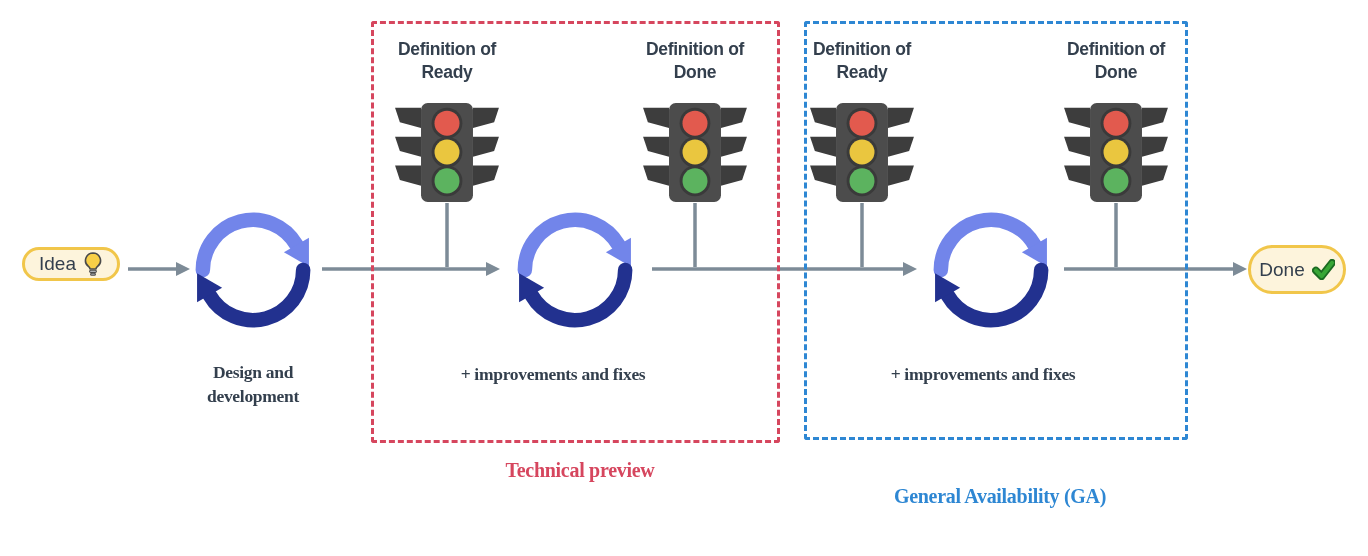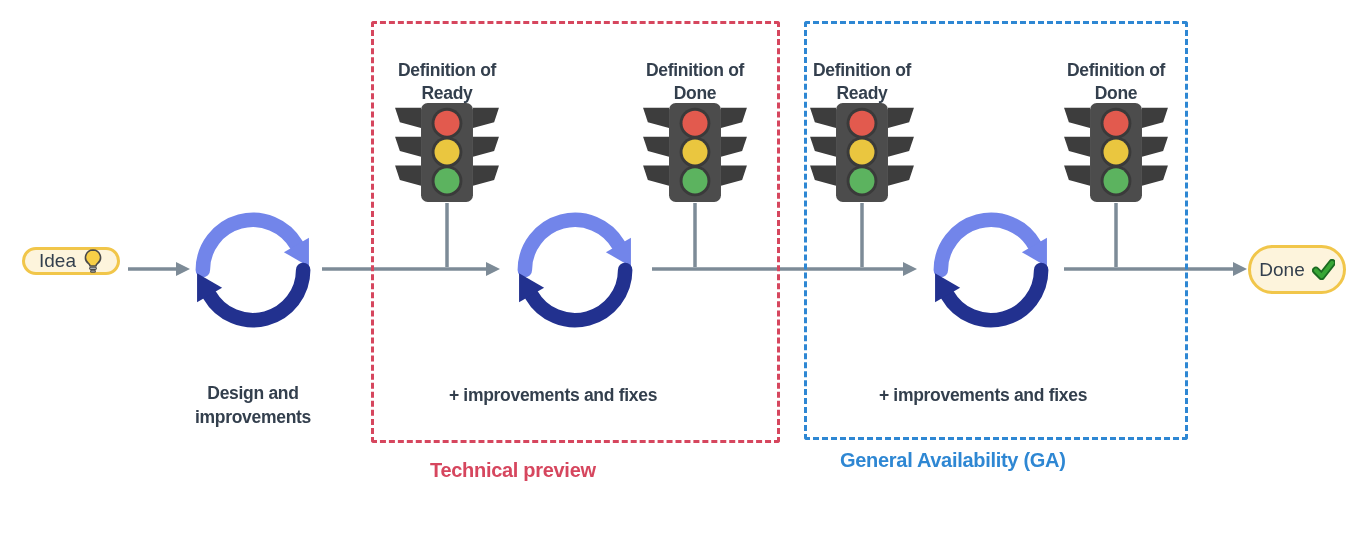--- a/index.html
+++ b/index.html
@@ -24,25 +24,25 @@
     font-family:"Liberation Sans",sans-serif;color:var(--text-dark);
   }
   .abs{position:absolute;}
   .connectors{position:absolute;left:0;top:0;width:1368px;height:556px;}
   .flow-line{stroke:var(--line-gray);stroke-width:3.5;fill:none;}
   .flow-head{fill:var(--line-gray);}
   .group-box{position:absolute;border-radius:3px;}
   .group-box.red{border:3px dashed var(--tech-preview-red);}
   .group-box.blue{border:3px dashed var(--ga-blue);}
   .tl-label,.cycle-label{
-    text-align:center;font-weight:700;font-size:17.5px;line-height:23px;letter-spacing:-0.3px;margin-top:21px;
+    text-align:center;font-weight:700;font-size:17.5px;line-height:23px;letter-spacing:-0.3px;
   }
-  .cycle-label{line-height:24px;}
+  .cycle-label{line-height:24px;font-family:Liberation Serif, serif;}
   .caption{
-    font-weight:700;font-size:20px;line-height:25px;letter-spacing:-0.3px;
+    text-align:center;font-weight:700;font-size:20px;line-height:25px;letter-spacing:-0.3px;font-family:Liberation Serif, serif;
   }
   .caption.red{color:var(--tech-preview-red);}
   .caption.blue{color:var(--ga-blue);}
   .badge{
     position:absolute;display:flex;align-items:center;justify-content:center;gap:7px;
     background:var(--badge-bg);border:3px solid var(--badge-border);border-radius:25px;
     font-size:19px;font-weight:500;color:var(--text-dark);box-sizing:border-box;
   }
 </style>
 </head>
@@ -87,21 +87,21 @@
     <polygon class="flow-head" points="1247,269 1233,262 1233,276"></polygon>
     <line class="flow-line" x1="447" y1="203" x2="447" y2="267"></line>
     <line class="flow-line" x1="695" y1="203" x2="695" y2="267"></line>
     <line class="flow-line" x1="862" y1="203" x2="862" y2="267"></line>
     <line class="flow-line" x1="1116" y1="203" x2="1116" y2="267"></line>
   </svg>
 
   <div class="group-box red" style="left:371px;top:21px;width:403px;height:416px;"></div>
   <div class="group-box blue" style="left:804px;top:21px;width:378px;height:413px;"></div>
 
-  <div class="badge" style="left:22px;top:247px;width:98px;height:28px;">
+  <div class="badge" style="left:22px;top:247px;width:98px;height:34px;">
     <span>Idea</span>
     <svg width="20" height="26" viewBox="0 0 20 26">
       <path d="M10 2 a7.5 7.5 0 0 1 4.6 13.4 c-.9.7-1.6 1.6-1.6 2.6 h-6 c0-1-.7-1.9-1.6-2.6 A7.5 7.5 0 0 1 10 2 Z" fill="#f8cf47" stroke="#4a4a4a" stroke-width="1.6" stroke-linejoin="round"></path>
       <rect x="6.6" y="19.2" width="6.8" height="2.2" rx="1.1" fill="#cfd4da" stroke="#4a4a4a" stroke-width="1.1"></rect>
       <rect x="7.6" y="22.2" width="4.8" height="1.9" rx="0.95" fill="#cfd4da" stroke="#4a4a4a" stroke-width="1.1"></rect>
     </svg>
   </div>
 
   <div class="badge" style="left:1248px;top:245px;width:98px;height:49px;">
     <span>Done</span>
@@ -116,21 +116,21 @@
     </svg>
   <svg class="abs" style="left:509px;top:204px;" width="132" height="132">
       <use href="#sym-cycle"></use>
     </svg>
   <svg class="abs" style="left:925px;top:204px;" width="132" height="132">
       <use href="#sym-cycle"></use>
     </svg>
 
   <div class="abs cycle-label" style="left:123px;top:360px;width:260px;">
     <div>Design and</div>
-    <div>improvements</div>
+    <div>development</div>
   </div>
   <div class="abs cycle-label" style="left:423px;top:362px;width:260px;">
     <div>+ improvements and fixes</div>
   </div>
   <div class="abs cycle-label" style="left:853px;top:362px;width:260px;">
     <div>+ improvements and fixes</div>
   </div>
 
   <svg class="abs" style="left:394px;top:102px;" width="106" height="101">
       <use href="#sym-traffic"></use>
@@ -158,17 +158,17 @@
     <div>Ready</div>
   </div>
   <div class="abs tl-label" style="left:1031px;top:38px;width:170px;">
     <div>Definition of</div>
     <div>Done</div>
   </div>
 
   <div class="abs caption red" style="left:430px;top:458px;width:300px;">
     <div>Technical preview</div>
   </div>
-  <div class="abs caption blue" style="left:840px;top:448px;width:320px;">
+  <div class="abs caption blue" style="left:840px;top:484px;width:320px;">
     <div>General Availability (GA)</div>
   </div>
 
 </div>
 
 </body></html>

